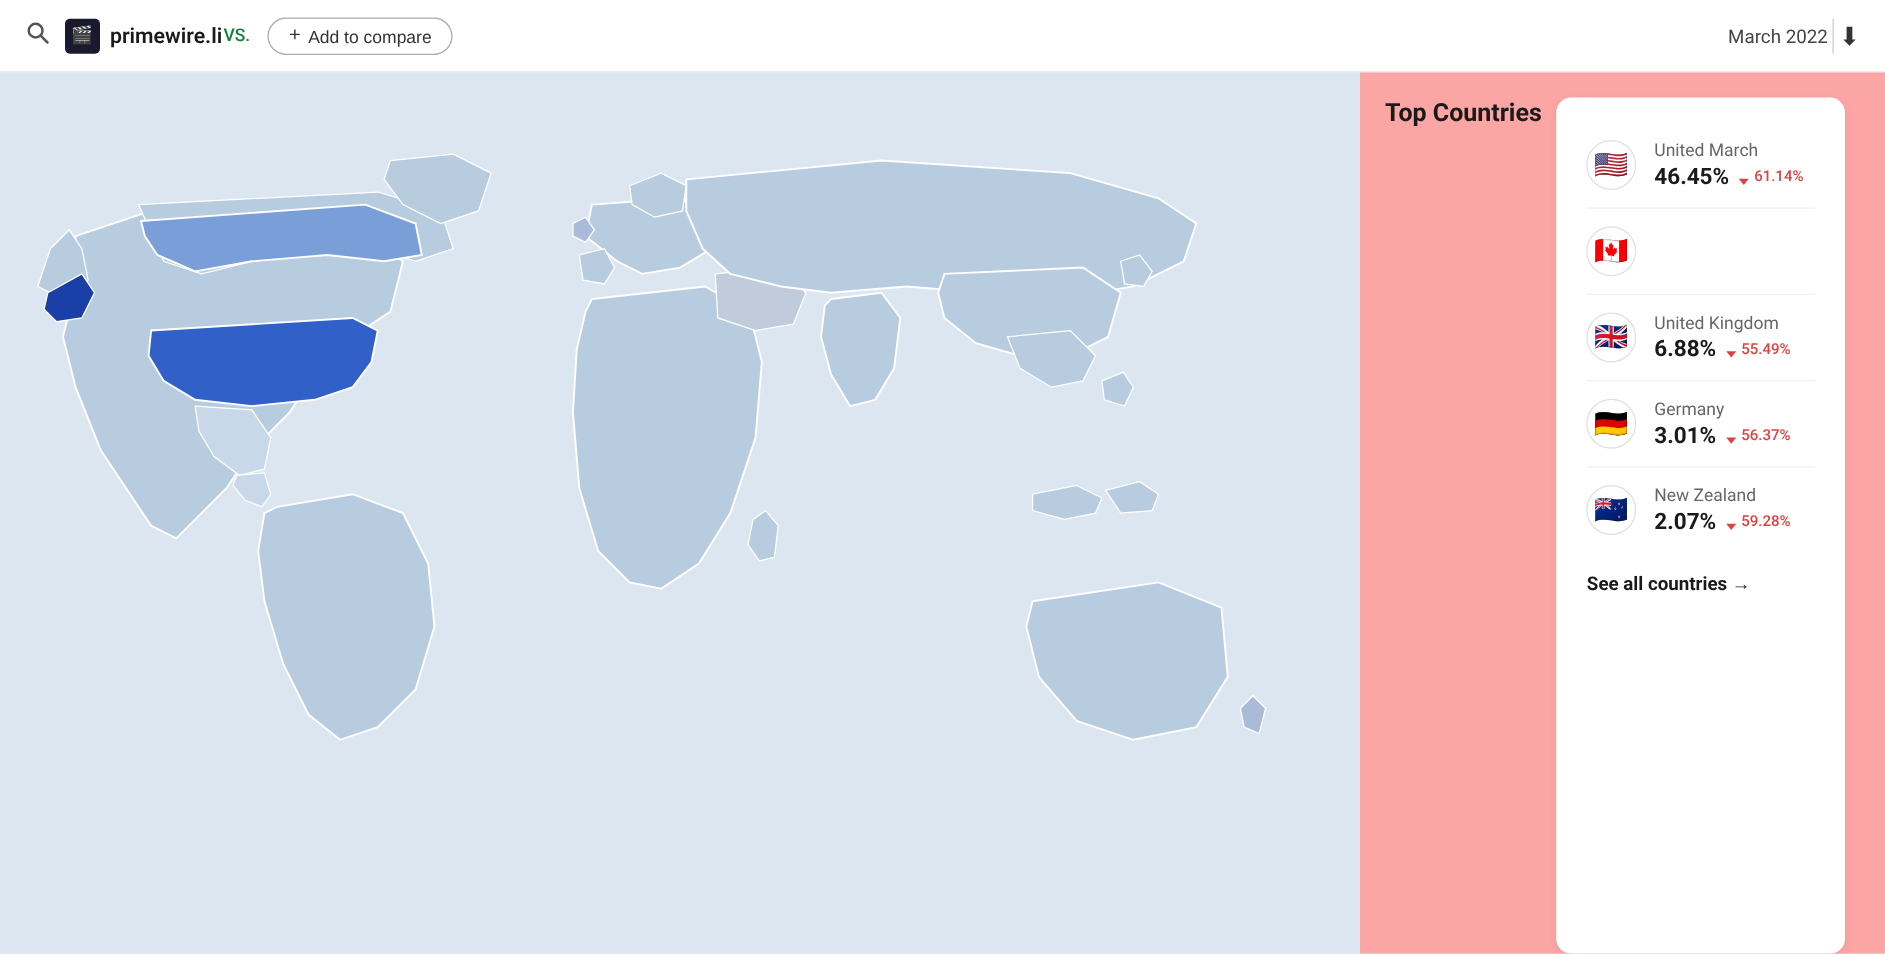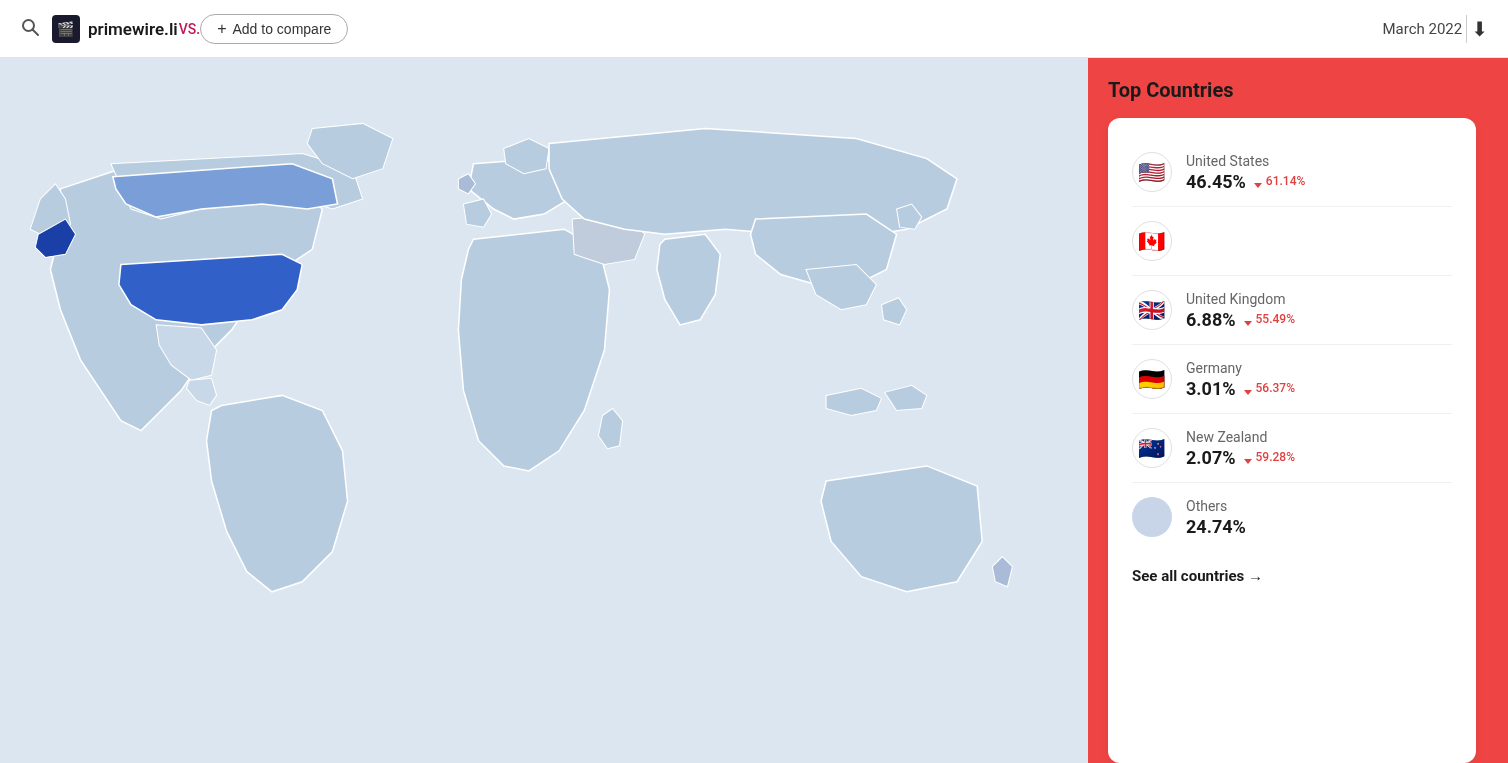--- a/index.html
+++ b/index.html
@@ -38,21 +38,22 @@
       margin-right: 8px;
     }
     .site-name {
       font-size: 17px;
       font-weight: 600;
       color: #1a1a1a;
       margin-right: 1px;
     }
     .vs-label {
       font-size: 14px;
-      color: #be185d;
+      color: #15803d;
+      margin-right: 14px;
       font-weight: 500;
     }
     .add-compare-btn {
       border: 1.5px solid #aaa;
       background: transparent;
       border-radius: 20px;
       padding: 6px 16px;
       font-size: 14px;
       color: #333;
       cursor: pointer;
@@ -98,24 +99,23 @@
 
     
     .world-map-svg {
       width: 100%;
       height: 100%;
     }
 
     
     .right-panel {
       width: 420px;
-      background: #ef4444;
+      background: #fca5a5;
       padding: 20px 32px 0 20px;
       display: flex;
-      flex-direction: column;
       gap: 12px;
     }
     .panel-title {
       font-size: 20px;
       font-weight: 700;
       color: #1a1a1a;
       margin-bottom: 4px;
     }
     .countries-card {
       background: #fff;
@@ -285,21 +285,21 @@
   </div>
 
   <div class="right-panel">
     <div class="panel-title">Top Countries</div>
     <div class="countries-card">
 
       <div id="country-list">
           <div class="country-row">
             <div class="flag-circle" style="font-size: 22px;">🇺🇸</div>
             <div class="country-info">
-              <span class="country-name">United States</span>
+              <span class="country-name">United March</span>
               <div class="country-stats">
                 <span class="country-pct">46.45%</span>
                 <span class="change-badge"><span class="arrow-down"></span>61.14%</span>
               </div>
             </div>
           </div>
           <div class="country-row">
             <div class="flag-circle" style="font-size: 22px;">🇨🇦</div>
           </div>
           <div class="country-row">
@@ -325,27 +325,18 @@
           <div class="country-row">
             <div class="flag-circle" style="font-size: 22px;">🇳🇿</div>
             <div class="country-info">
               <span class="country-name">New Zealand</span>
               <div class="country-stats">
                 <span class="country-pct">2.07%</span>
                 <span class="change-badge"><span class="arrow-down"></span>59.28%</span>
               </div>
             </div>
           </div>
-          <div class="country-row">
-            <div class="flag-circle" style="background: rgb(200, 213, 232); border: none;"></div>
-            <div class="country-info">
-              <span class="country-name">Others</span>
-              <div class="country-stats">
-                <span class="country-pct">24.74%</span>
-              </div>
-            </div>
-          </div>
         </div>
       <a class="see-all-link">See all countries →</a>
     </div>
   </div>
 
 </div>
 
 </body></html>

